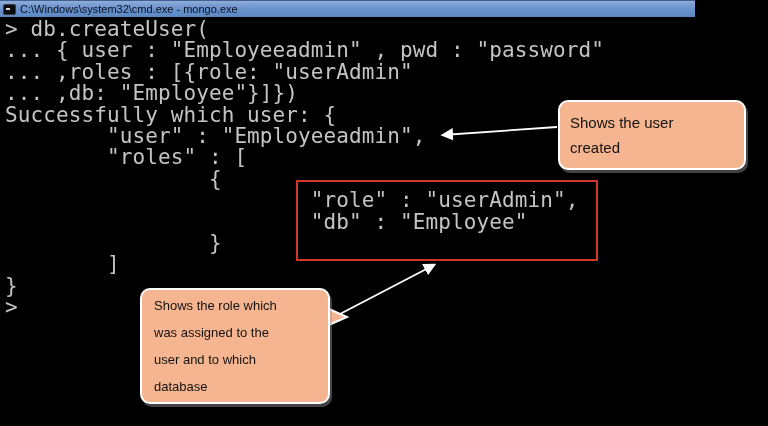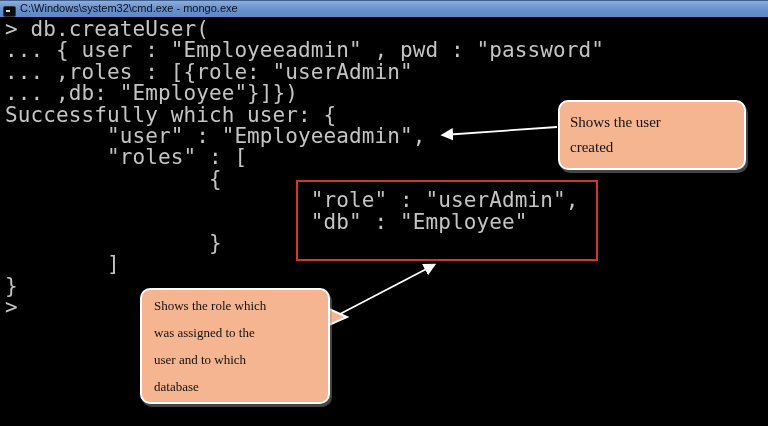--- a/index.html
+++ b/index.html
@@ -9,25 +9,25 @@
     width: 768px;
     height: 426px;
     background: #000;
     overflow: hidden;
     font-family: "DejaVu Sans Mono", monospace;
   }
   
   .titlebar {
     position: absolute;
     left: 0; top: 0;
-    width: 768px; height: 17px;
+    width: 695px; height: 17px;
     background: linear-gradient(180deg, #8fadd9 0%, #769bd2 30%, #6490ca 60%, #5d88c4 100%);
     border-top: 1px solid #40608f;
     display: flex;
-    align-items: flex-end;
+    align-items: center;
     padding-left: 3px;
   }
   .cmd-icon {
     width: 13px; height: 11px;
     background: #0c0c0c;
     border: 1px solid #3a3a3a;
     border-radius: 2px;
     margin-right: 4px;
     position: relative;
     flex: 0 0 auto;
@@ -86,21 +86,21 @@
     background: transparent;
   }
   
   .callout {
     position: absolute;
     background: #f4b590;
     border: 2px solid #ffffff;
     border-radius: 10px;
     box-shadow: 2px 3px 0 rgba(150,150,150,0.45);
     color: #151210;
-    font-family: Liberation Serif, serif;
+    font-family: Liberation Sans, sans-serif;
     white-space: pre-line;
   }
   .callout-user {
     left: 558px; top: 100px;
     width: 188px; height: 70px;
     font-size: 15px;
     line-height: 25px;
     padding: 8px 10px;
   }
   .callout-role {

